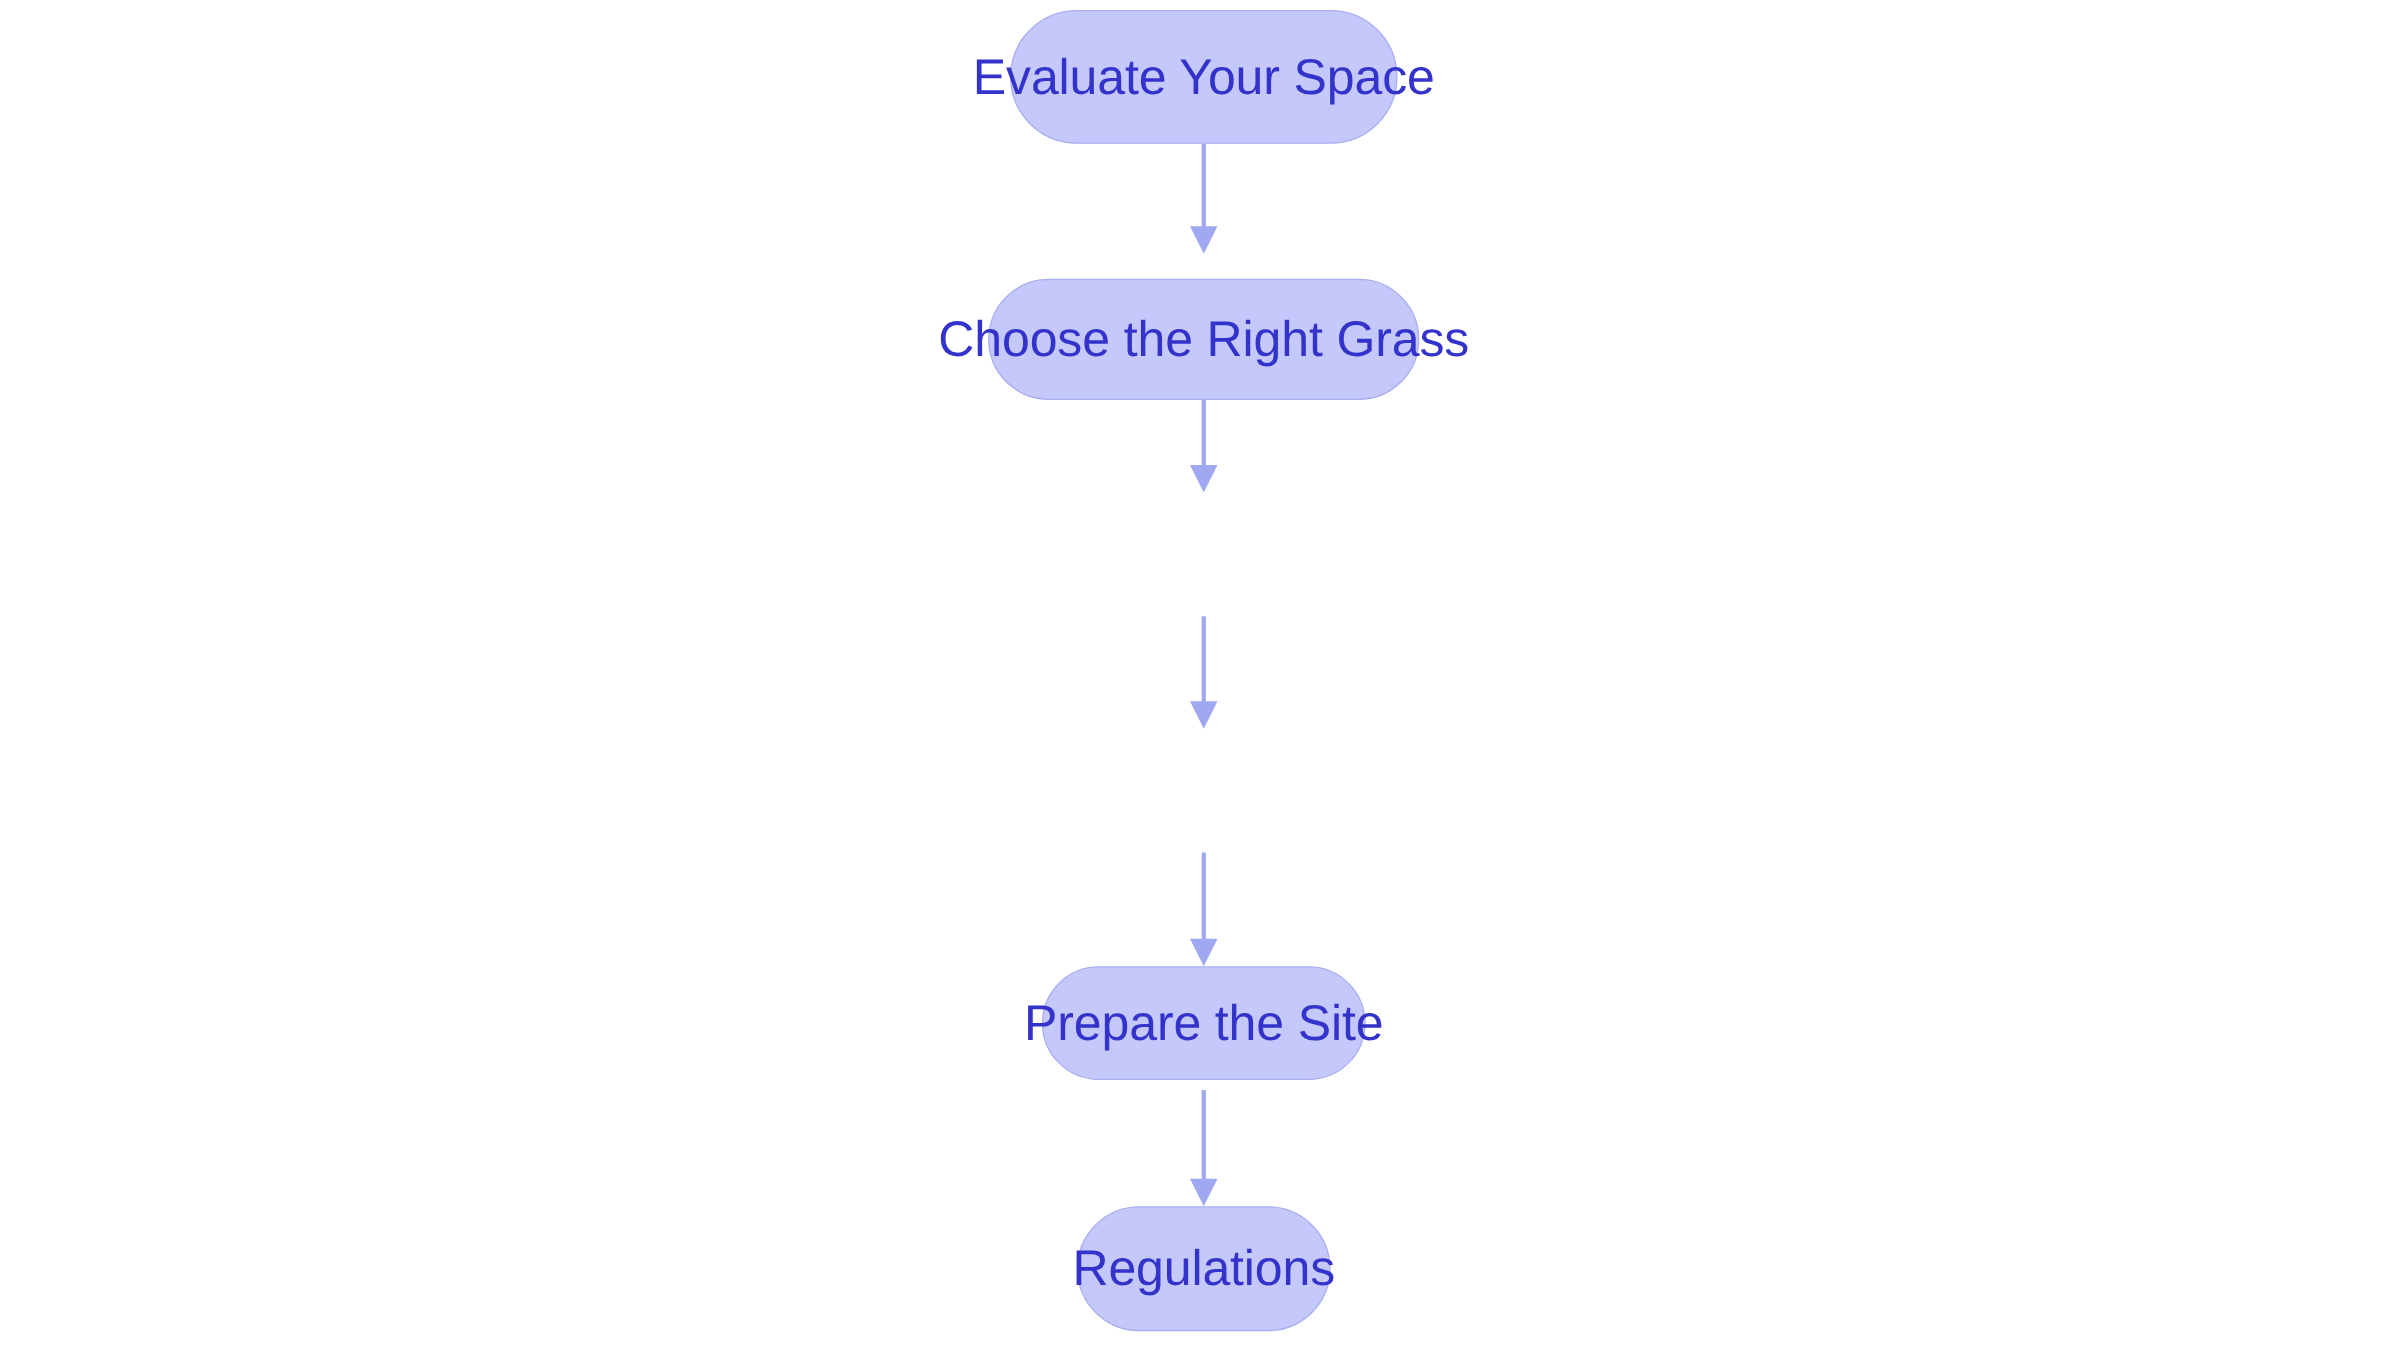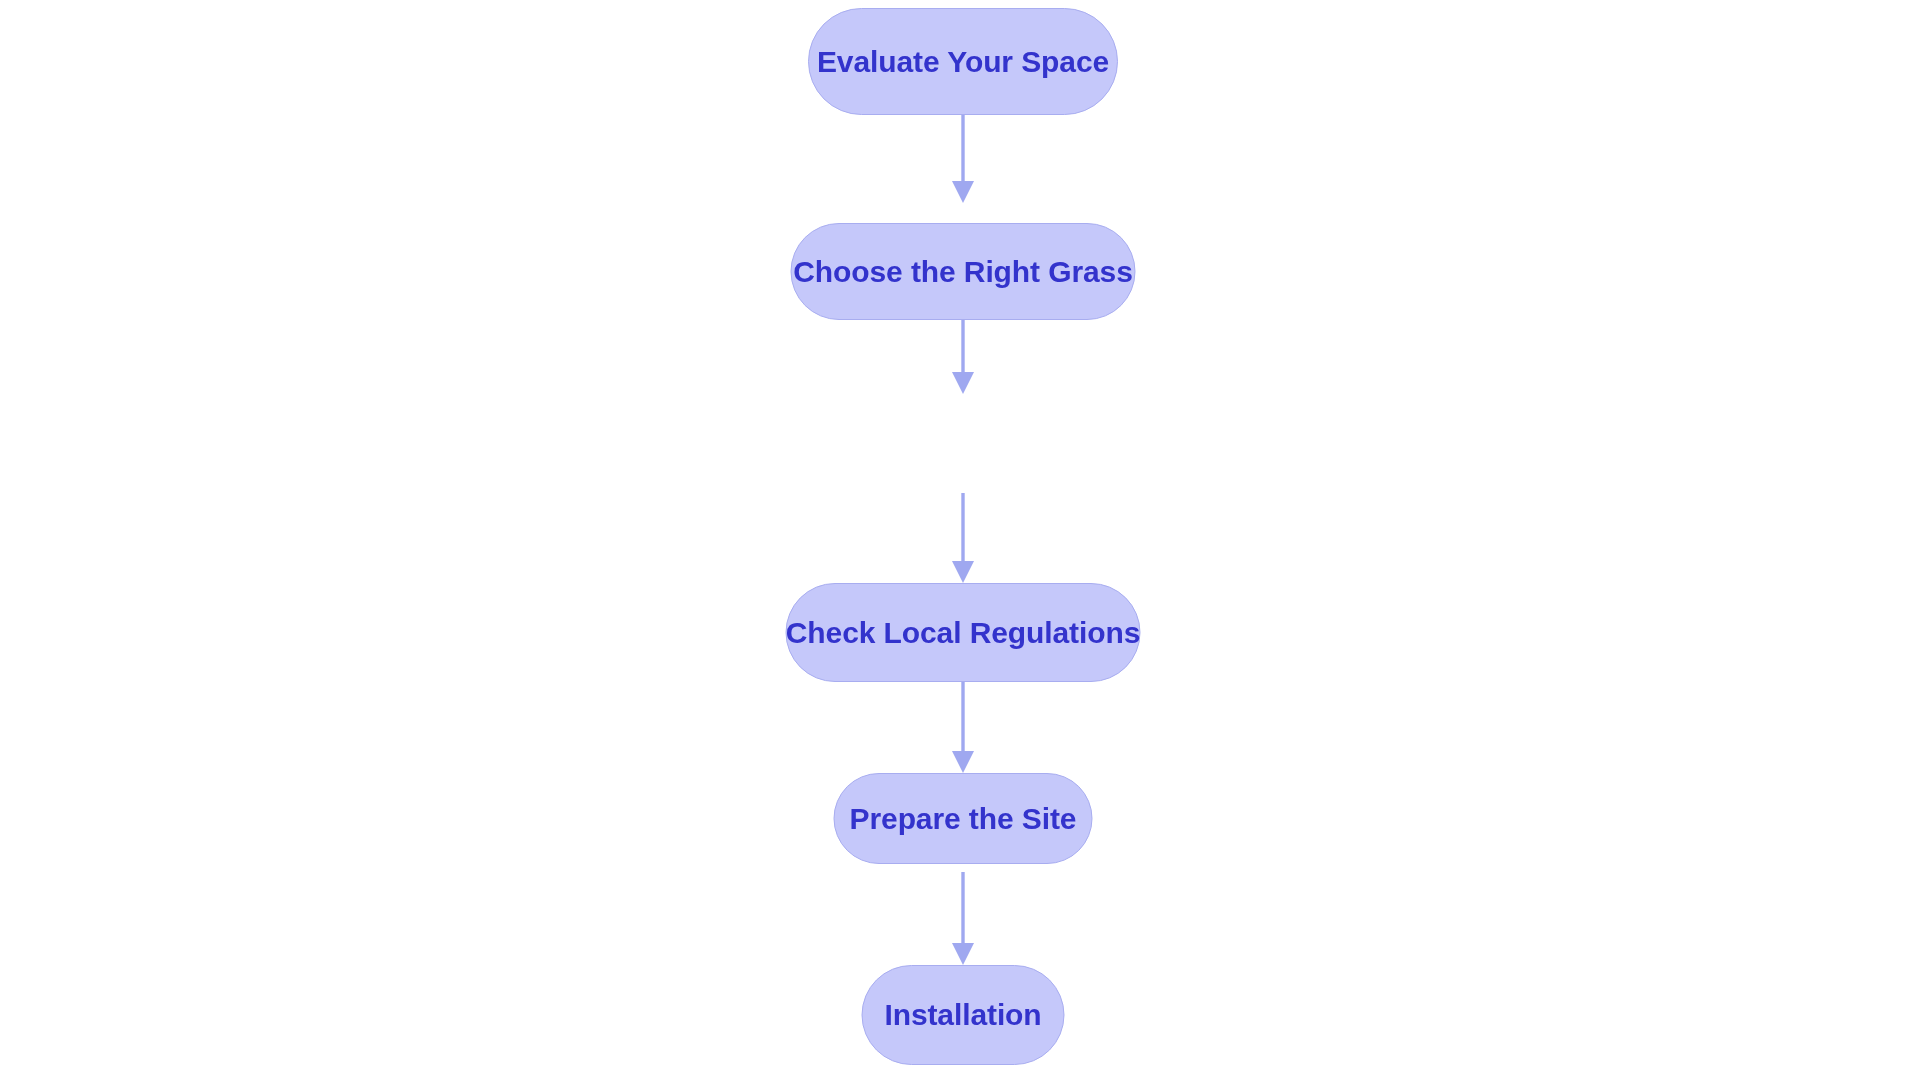--- a/index.html
+++ b/index.html
@@ -46,22 +46,22 @@
     align-items: center;
     justify-content: center;
     background: #c5c8fa;
     border: 1.6px solid #a8adf0;
     border-radius: 999px;
     transform: translateX(-50%);
   }
 
   .flow-node-label {
     font-family: "Liberation Sans", "DejaVu Sans", sans-serif;
-    font-size: 30px;
-    font-weight: 700;
+    font-size: 40px;
+    font-weight: 400;
     line-height: 1;
     color: #3333cc;
     white-space: nowrap;
     letter-spacing: -0.1px;
     text-align: center;
   }
 </style>
 </head>
 <body>
 
@@ -90,24 +90,21 @@
       </g>
     </svg>
 
   <div id="node-layer">
       <div class="flow-node" style="left: 963px; top: 8px; width: 310px; height: 107px; background: rgb(197, 200, 250); border-color: rgb(168, 173, 240);">
         <span class="flow-node-label" style="color: rgb(51, 51, 204);">Evaluate Your Space</span>
       </div>
       <div class="flow-node" style="left: 963px; top: 203px; width: 345px; height: 97px; background: rgb(197, 200, 250); border-color: rgb(168, 173, 240); margin-top: 20px;">
         <span class="flow-node-label" style="color: rgb(51, 51, 204);">Choose the Right Grass</span>
       </div>
-      <div class="flow-node" style="left: 963px; top: 583px; width: 355px; height: 99px; background: rgb(197, 200, 250); border-color: rgb(168, 173, 240);">
-        <span class="flow-node-label" style="color: rgb(51, 51, 204);">Check Local Regulations</span>
-      </div>
       <div class="flow-node" style="left: 963px; top: 773px; width: 259px; height: 91px; background: rgb(197, 200, 250); border-color: rgb(168, 173, 240);">
         <span class="flow-node-label" style="color: rgb(51, 51, 204);">Prepare the Site</span>
       </div>
       <div class="flow-node" style="left: 963px; top: 965px; width: 203px; height: 100px; background: rgb(197, 200, 250); border-color: rgb(168, 173, 240);">
-        <span class="flow-node-label" style="color: rgb(51, 51, 204);">Installation</span>
+        <span class="flow-node-label" style="color: rgb(51, 51, 204);">Regulations</span>
       </div>
     </div>
 
 </div>
 
 </body></html>

